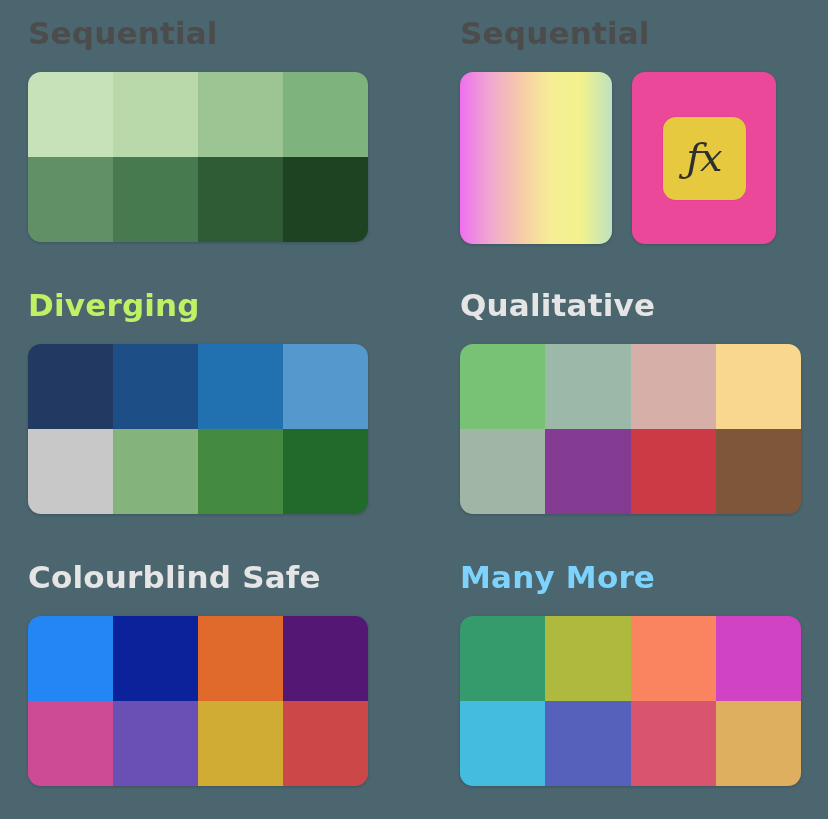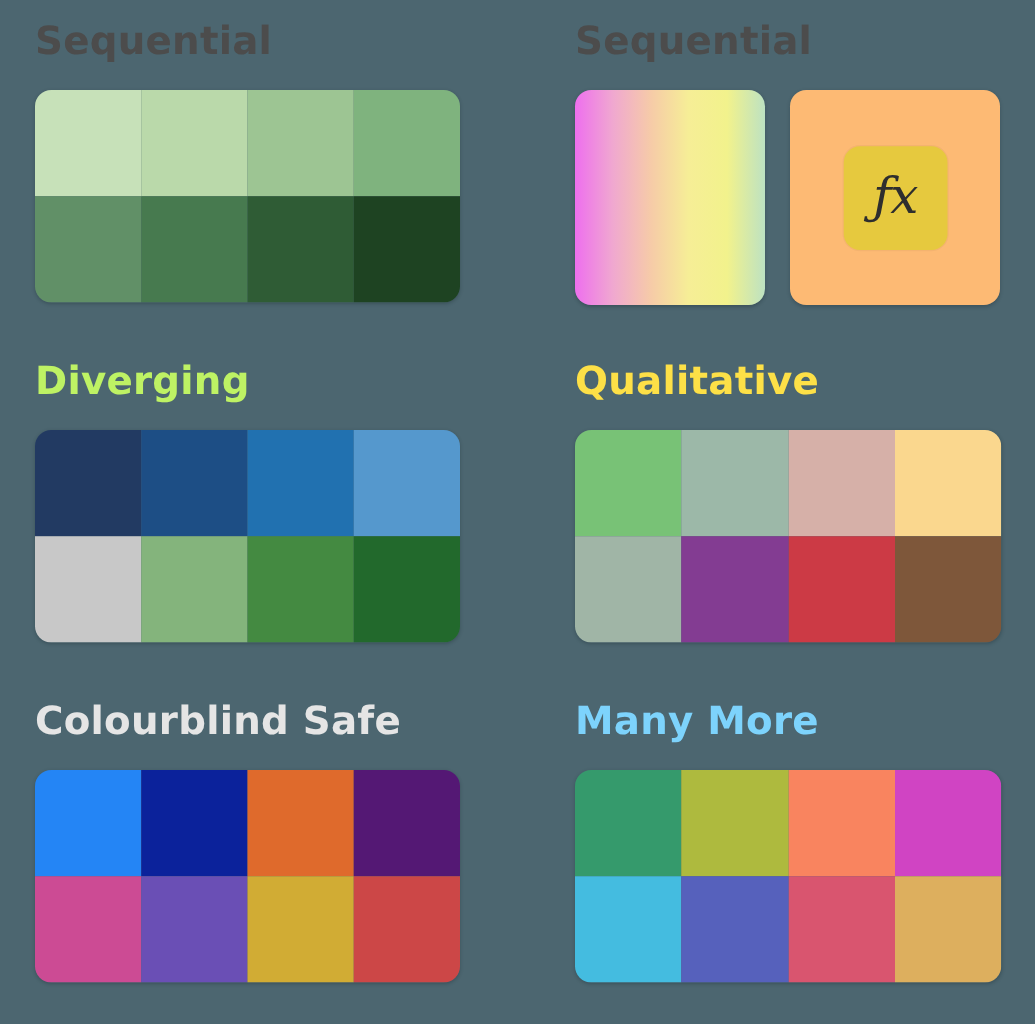--- a/index.html
+++ b/index.html
@@ -70,25 +70,25 @@
   
   .gradient-card {
     width: 152px;
     height: 172px;
     border-radius: 13px;
     box-shadow: 0 1px 3px rgba(20, 35, 42, 0.30);
   }
 
   
   .fx-card {
-    width: 168px;
+    width: 144px;
     height: 172px;
     margin-left: 20px;
     border-radius: 13px;
-    background: #fdba74;
+    background: #ec4899;
     box-shadow: 0 1px 3px rgba(20, 35, 42, 0.28);
     display: flex;
     align-items: center;
     justify-content: center;
   }
 
   .fx-tile {
     width: 83px;
     height: 83px;
     border-radius: 13px;
@@ -152,21 +152,21 @@
         <div class="swatch" style="background: rgb(85, 152, 205);"></div>
         <div class="swatch" style="background: rgb(200, 200, 200);"></div>
         <div class="swatch" style="background: rgb(132, 180, 124);"></div>
         <div class="swatch" style="background: rgb(68, 138, 65);"></div>
         <div class="swatch" style="background: rgb(34, 105, 44);"></div>
       </div>
     </div>
   </div>
 
   <div class="section right">
-    <div class="section-title" style="color: #fde047;">Qualitative</div>
+    <div class="section-title" style="color: #e5e5e5;">Qualitative</div>
     <div class="cards-row">
       <div class="swatch-card wide">
         <div class="swatch" style="background: rgb(120, 194, 118);"></div>
         <div class="swatch" style="background: rgb(156, 184, 168);"></div>
         <div class="swatch" style="background: rgb(214, 176, 168);"></div>
         <div class="swatch" style="background: rgb(250, 215, 142);"></div>
         <div class="swatch" style="background: rgb(160, 181, 166);"></div>
         <div class="swatch" style="background: rgb(131, 60, 146);"></div>
         <div class="swatch" style="background: rgb(204, 58, 69);"></div>
         <div class="swatch" style="background: rgb(126, 87, 58);"></div>

